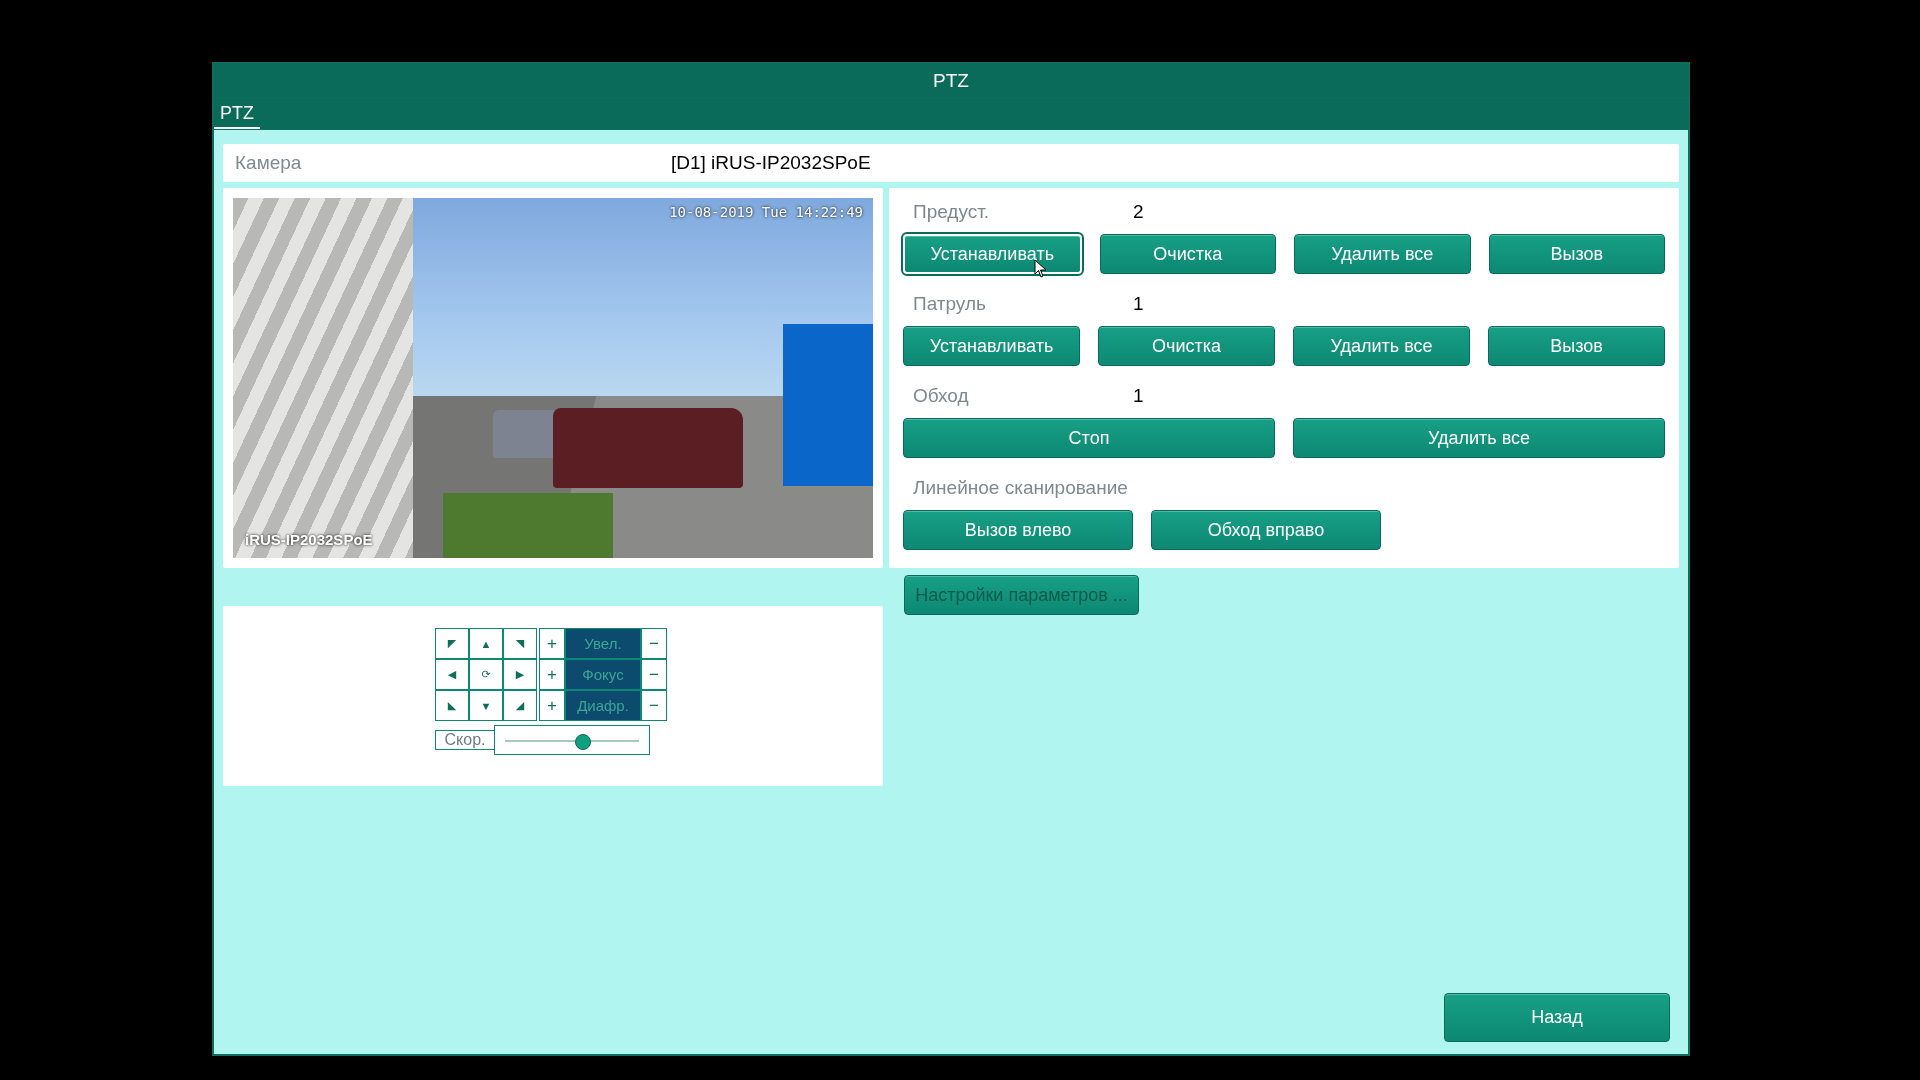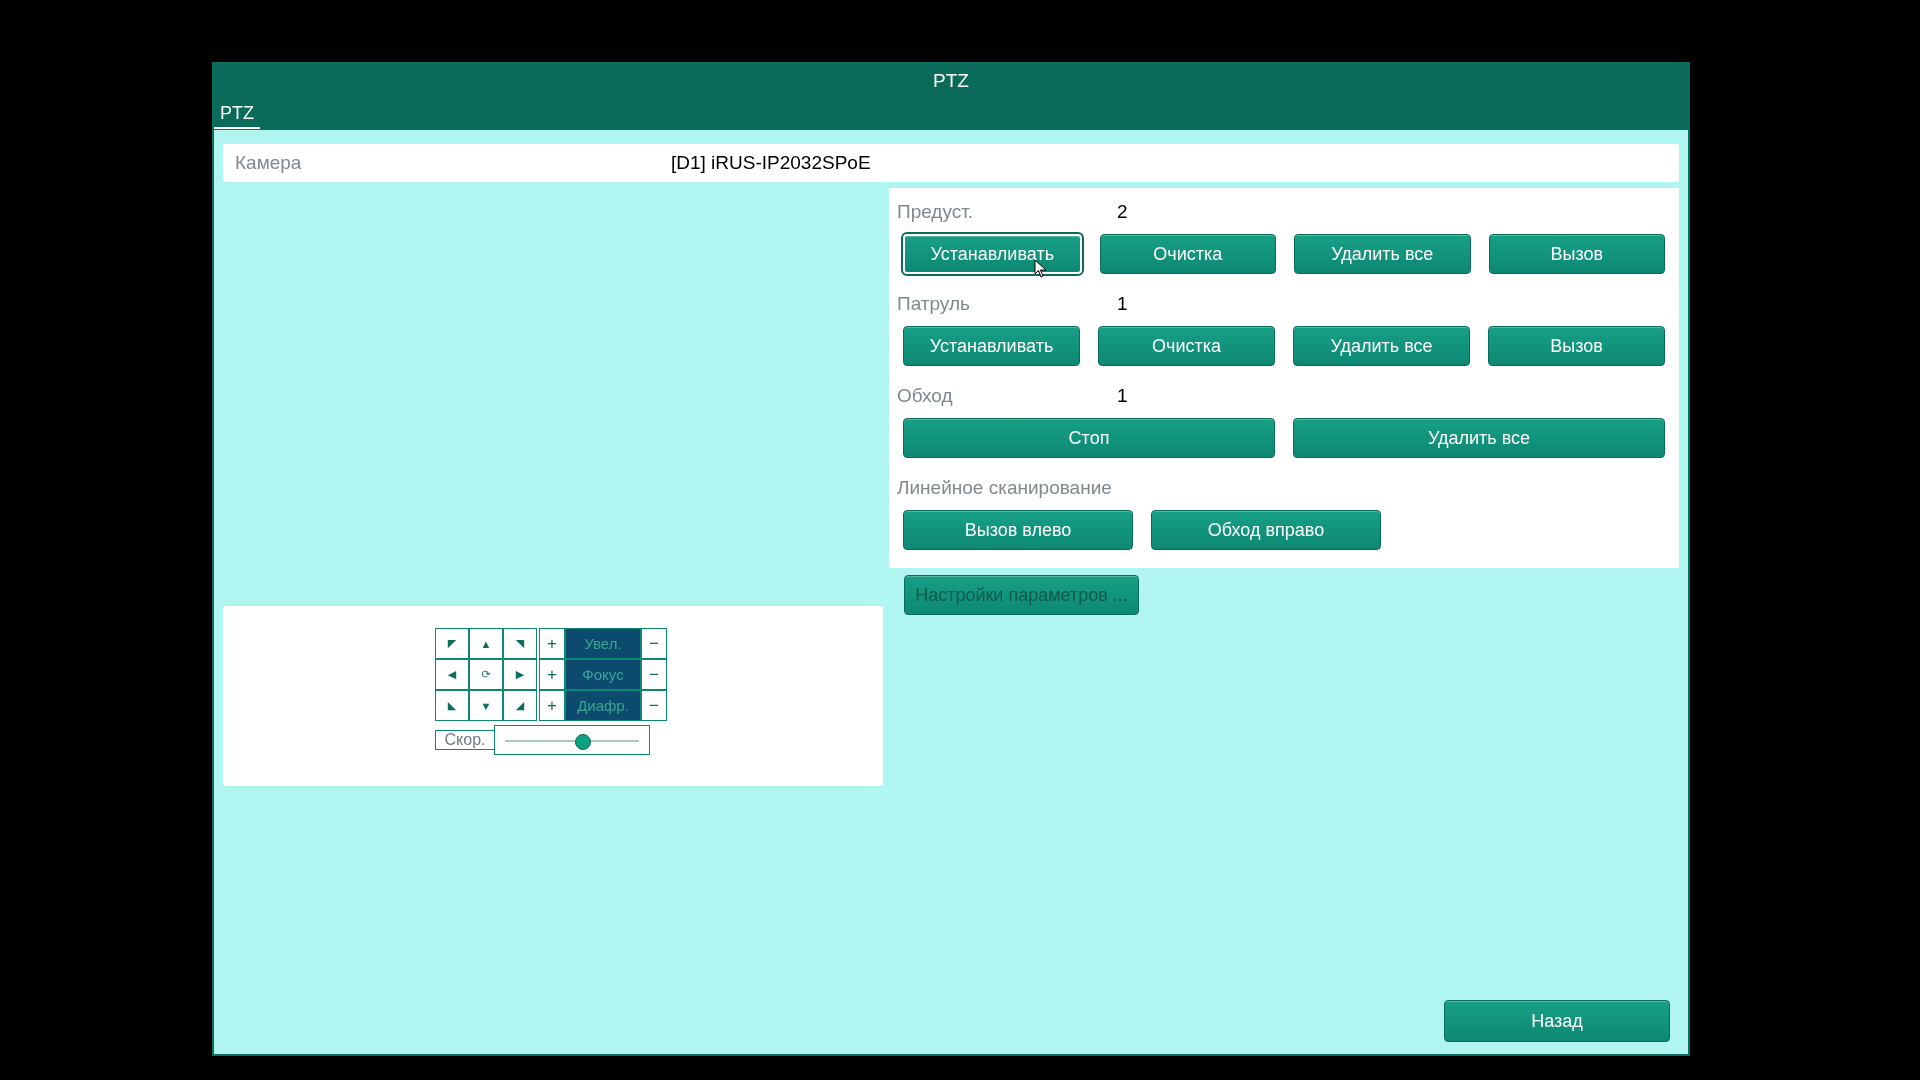--- a/index.html
+++ b/index.html
@@ -210,21 +210,21 @@
     width: 790px;
     height: 380px;
     background:#fff;
     border-radius:2px;
     padding-top:4px;
     box-sizing:border-box;
   }
   .row {
     display:flex; align-items:center;
     height:40px;
-    padding: 0 8px;
+    padding: 0 24px;
   }
   .row-label {
     width: 220px;
     color:#7e8a90;
     font-size:19px;
   }
   .row-value {
     width: 40px;
     color:#000;
     font-size:19px;
@@ -260,21 +260,21 @@
     left: 690px;
     top: 445px;
     width: 235px;
   }
 
   .back-btn {
     position:absolute;
     right: 18px;
     bottom: 12px;
     width: 226px;
-    height: 42px;
+    height: 49px;
   }
 
   .cursor {
     position:absolute;
     pointer-events:none;
     width:14px; height:20px;
   }
   .cursor svg { width:14px; height:20px; }
 </style>
 </head>
@@ -286,20 +286,33 @@
     <div class="tab">PTZ</div>
   </div>
 
   <div class="content">
 
     <div class="camera-row">
       <div class="camera-label">Камера</div>
       <div class="camera-value">[D1] iRUS-IP2032SPoE</div>
     </div>
 
+    <div class="preview">
+      <div class="preview-inner">
+        <div class="pv-ground"></div>
+        <div class="pv-road"></div>
+        <div class="pv-wall"></div>
+        <div class="pv-bluewall"></div>
+        <div class="pv-grass"></div>
+        <div class="pv-car2"></div>
+        <div class="pv-car"></div>
+        <div class="pv-ts">10-08-2019 Tue 14:22:49</div>
+        <div class="pv-cam">iRUS-IP2032SPoE</div>
+      </div>
+    </div>
 
     <div class="ptz-panel">
       <div class="dpad">
         <div class="dbtn">◤</div>
         <div class="dbtn">▲</div>
         <div class="dbtn">◥</div>
         <div class="dbtn">◀</div>
         <div class="dbtn">⟳</div>
         <div class="dbtn">▶</div>
         <div class="dbtn">◣</div>

